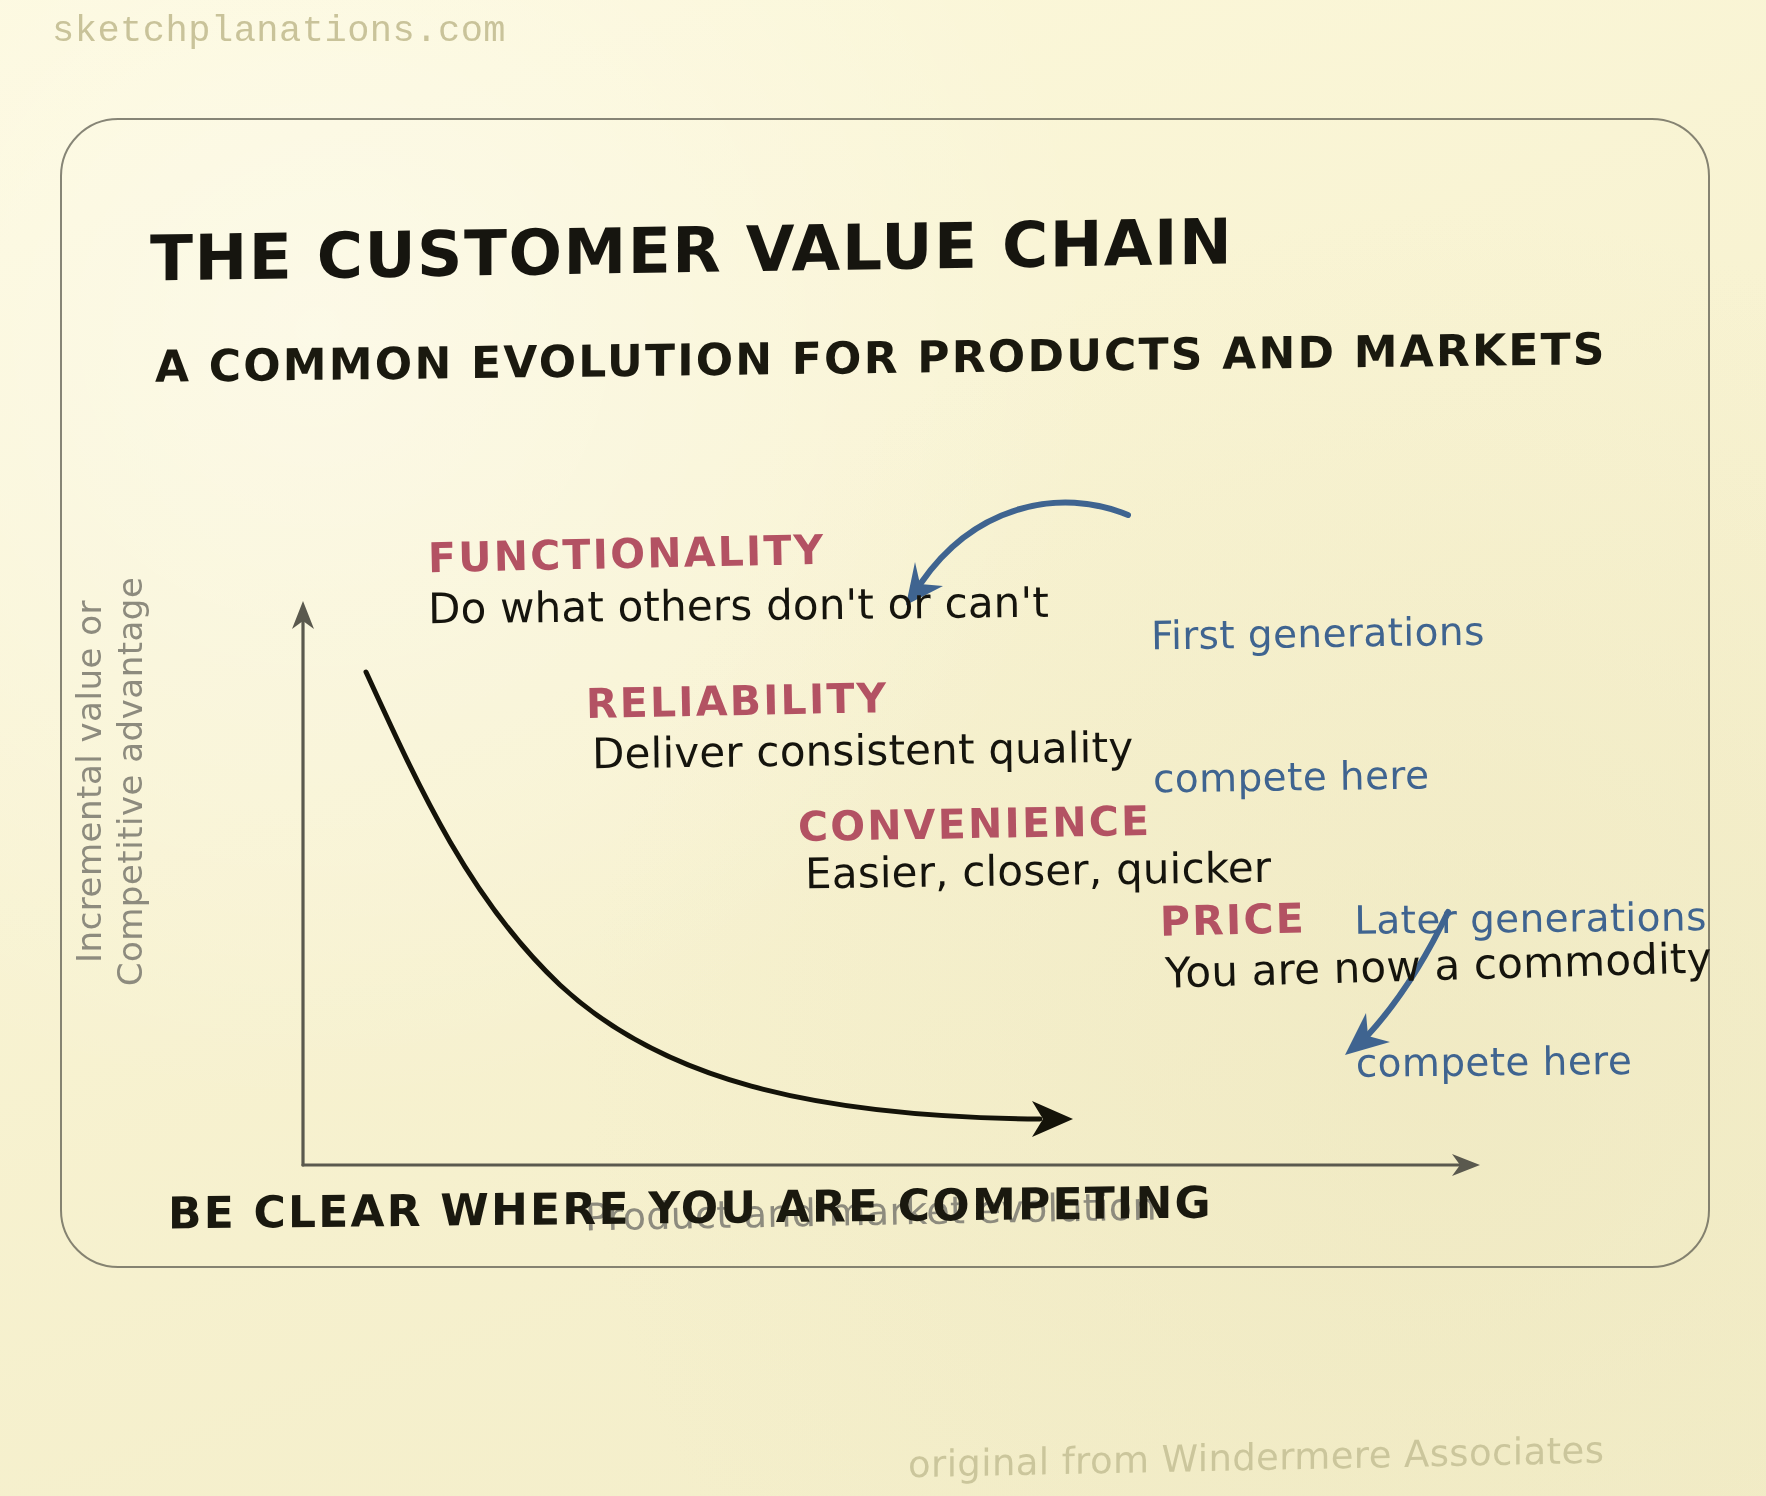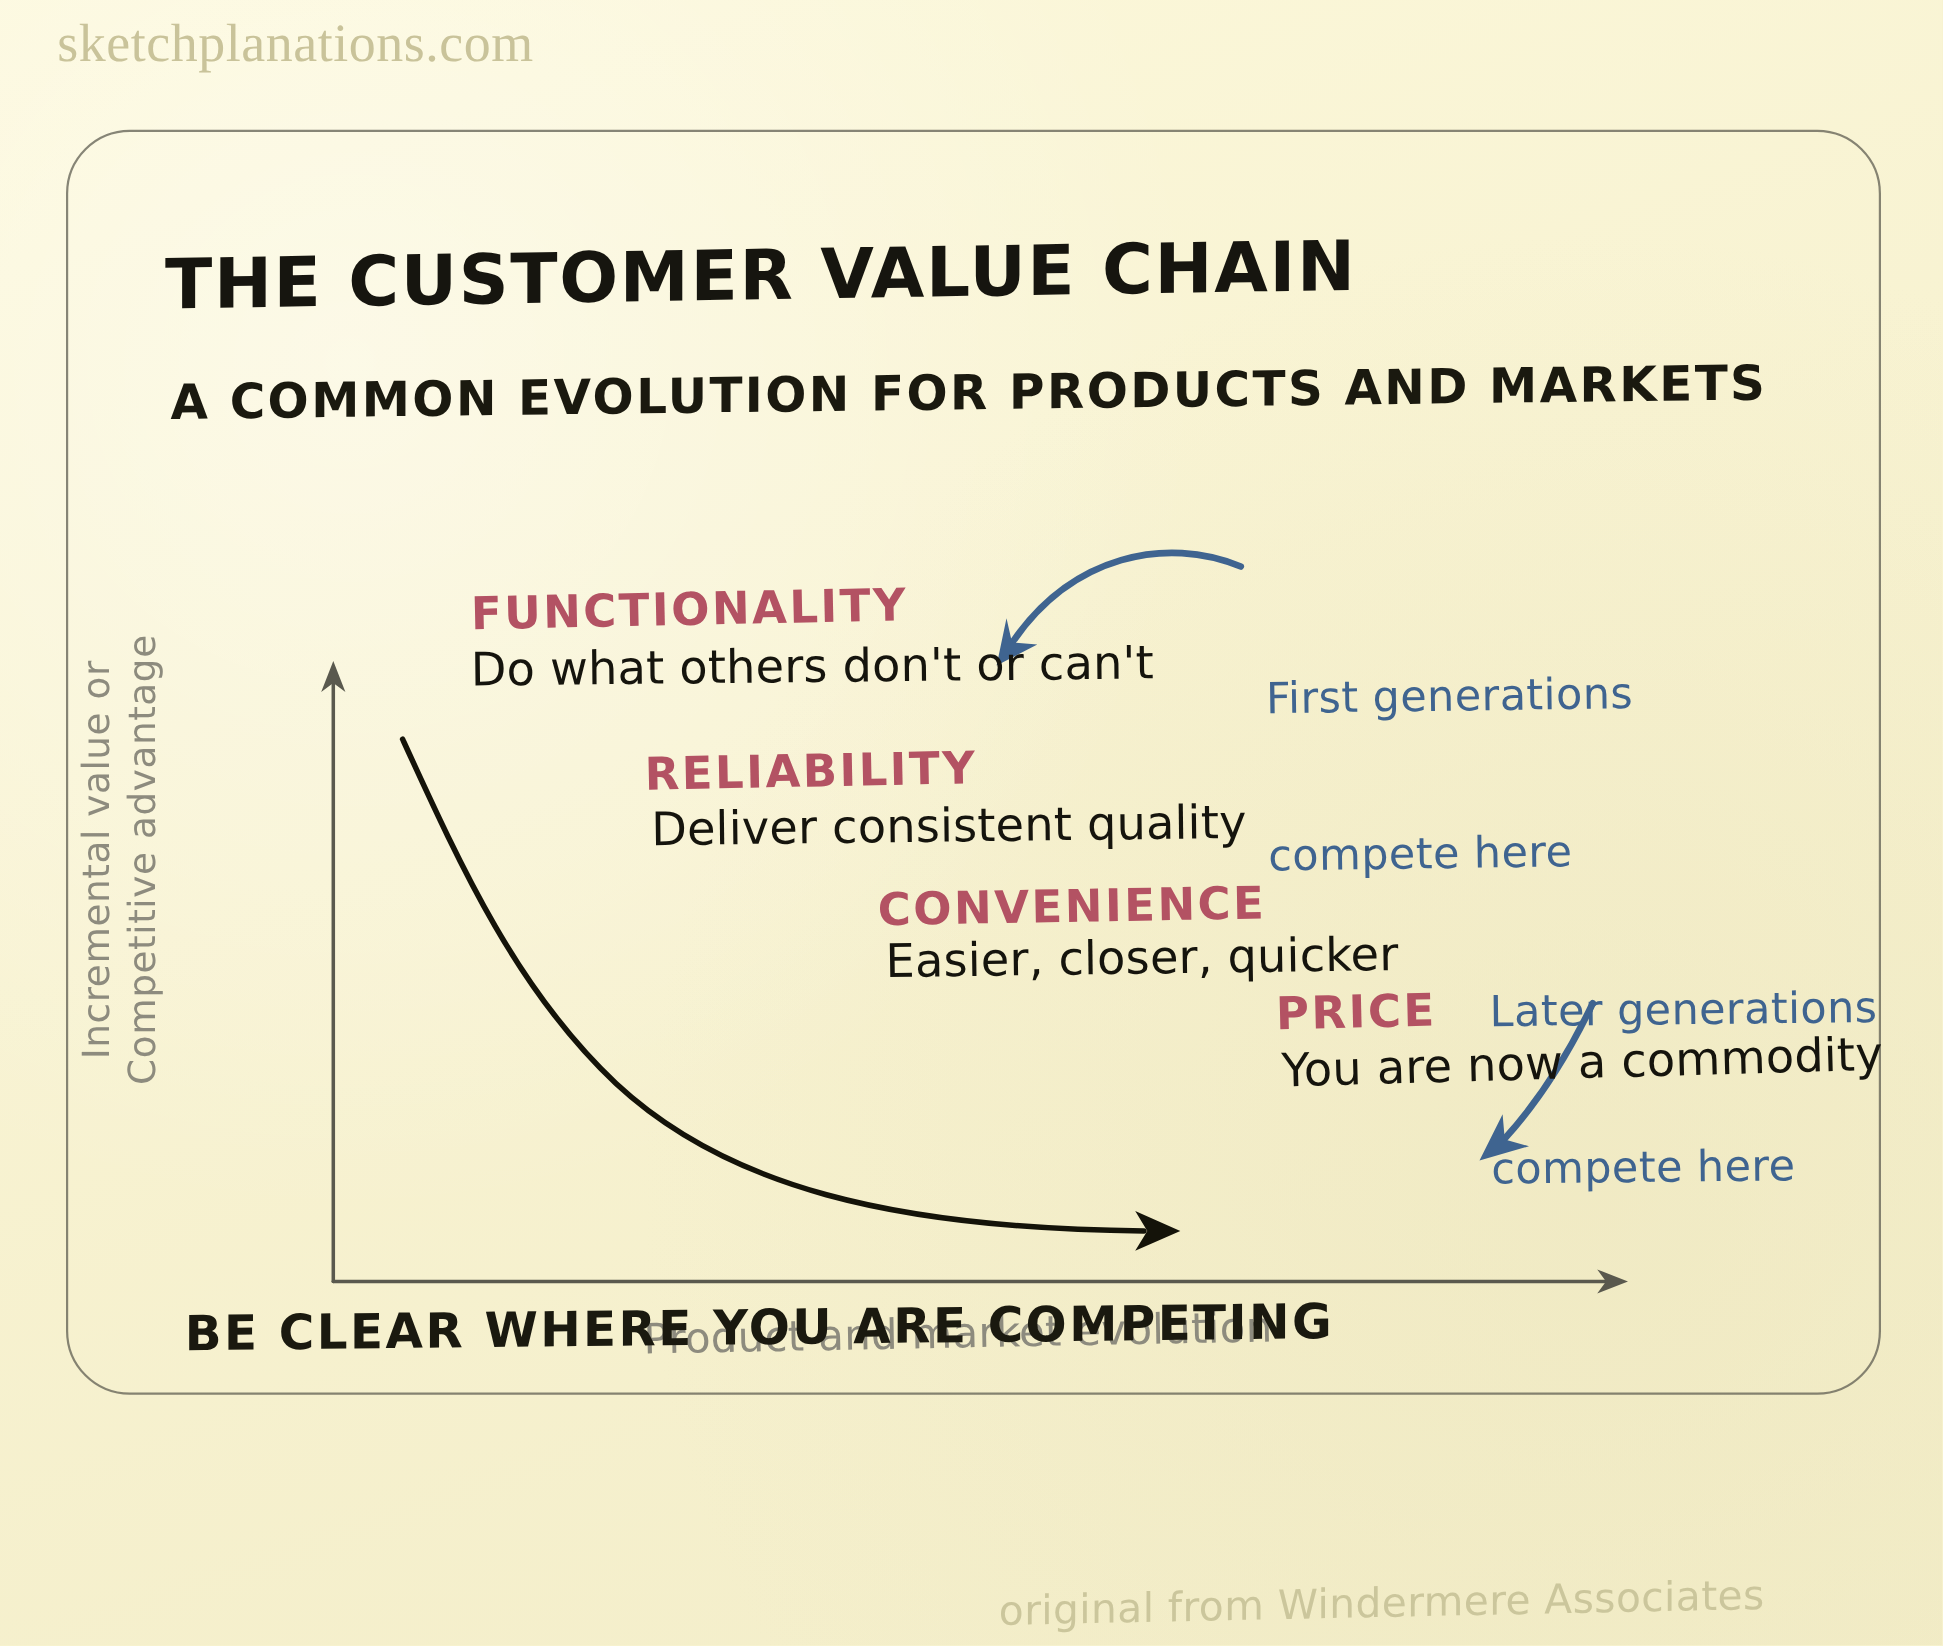--- a/index.html
+++ b/index.html
@@ -37,22 +37,22 @@
     border-radius: 58px;
     box-sizing: border-box;
     opacity: 0.75;
   }
 
   .txt { position: absolute; white-space: pre; }
 
   
   #watermark {
     left: 52px; top: 10px;
-    font-family: Liberation Serif, serif;
-    font-size: 49px;
+    font-family: Liberation Mono, monospace;
+    font-size: 37px;
     color: #c9c39a;
     letter-spacing: 0.5px;
   }
 
   
   #title {
     left: 150px; top: 214px;
     font-size: 63px;
     font-weight: 700;
     color: #16150f;

